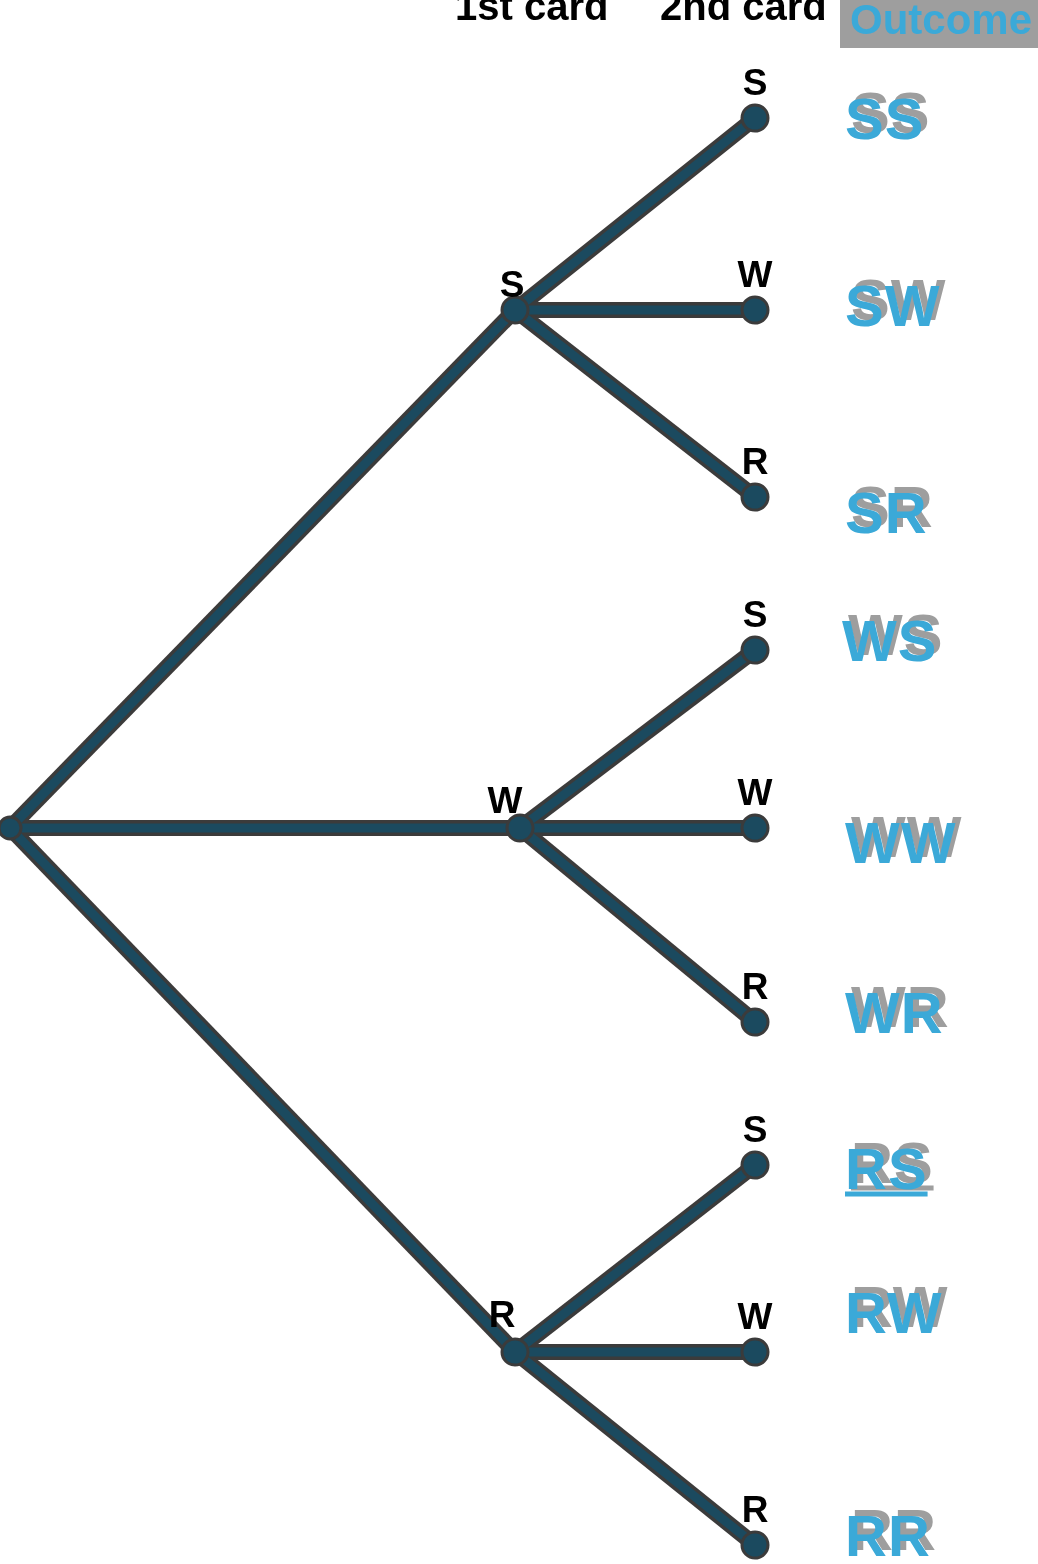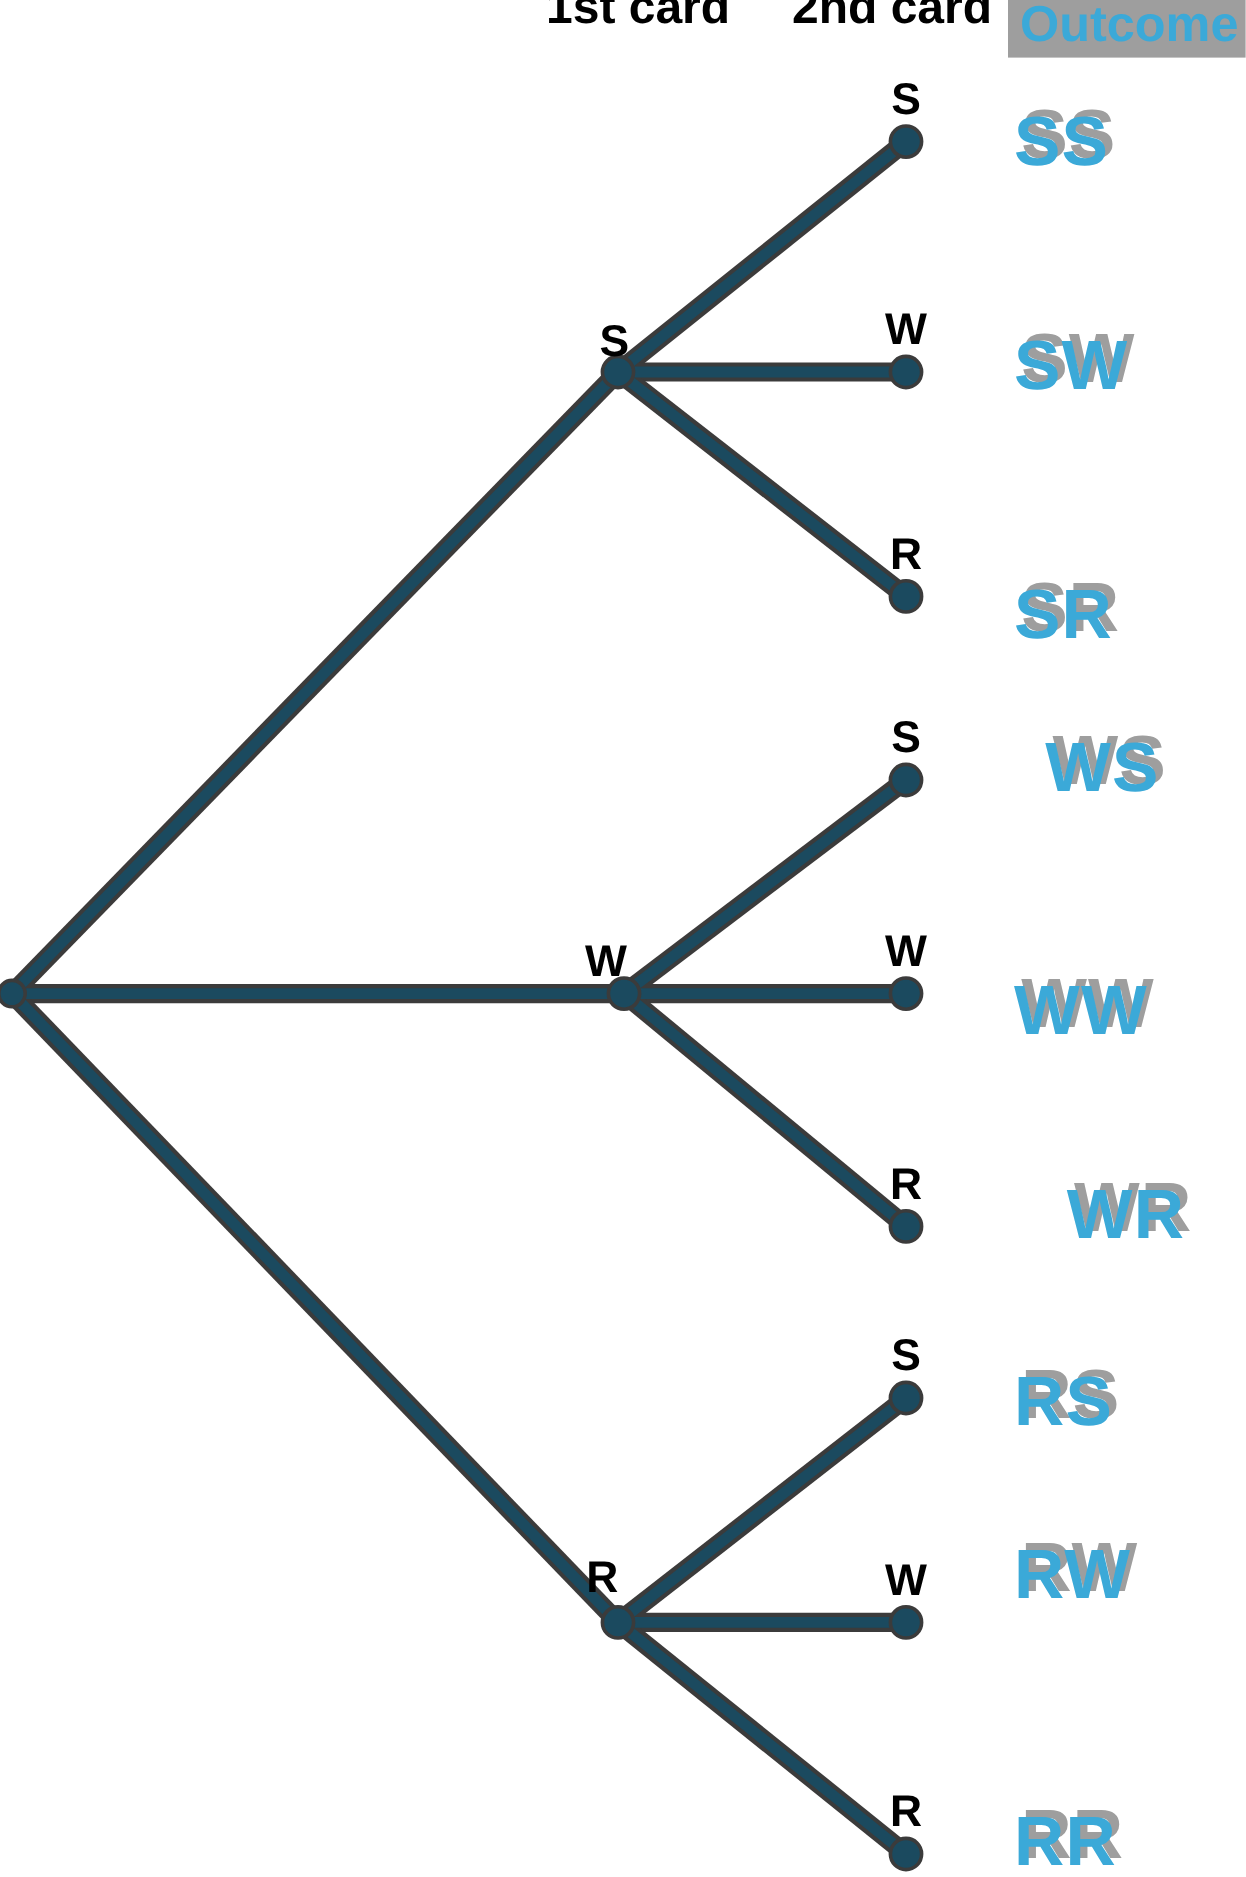--- a/index.html
+++ b/index.html
@@ -123,20 +123,20 @@
   <div class="branch-letter" style="left:755px;top:636px;">S</div>
   <div class="branch-letter" style="left:755px;top:814px;">W</div>
   <div class="branch-letter" style="left:755px;top:1008px;">R</div>
   <div class="branch-letter" style="left:755px;top:1151px;">S</div>
   <div class="branch-letter" style="left:755px;top:1338px;">W</div>
   <div class="branch-letter" style="left:755px;top:1531px;">R</div>
 
   <div class="outcome-label" style="left:845px;top:118px;">SS</div>
   <div class="outcome-label" style="left:845px;top:305px;">SW</div>
   <div class="outcome-label" style="left:845px;top:512px;">SR</div>
-  <div class="outcome-label" style="left:871px;top:640px;">WS</div>
+  <div class="outcome-label" style="left:842px;top:640px;">WS</div>
   <div class="outcome-label" style="left:845px;top:830px;margin-top:12px;">WW</div>
-  <div class="outcome-label" style="left:845px;top:1012px;margin-left:44px;">WR</div>
-  <div class="outcome-label" style="left:845px;top:1168px;">RS</div>
+  <div class="outcome-label" style="left:845px;top:1012px;">WR</div>
+  <div class="outcome-label" style="left:845px;top:1168px;text-decoration:underline;">RS</div>
   <div class="outcome-label" style="left:845px;top:1312px;">RW</div>
   <div class="outcome-label" style="left:845px;top:1535px;">RR</div>
 
 </div>
 
 </body></html>

